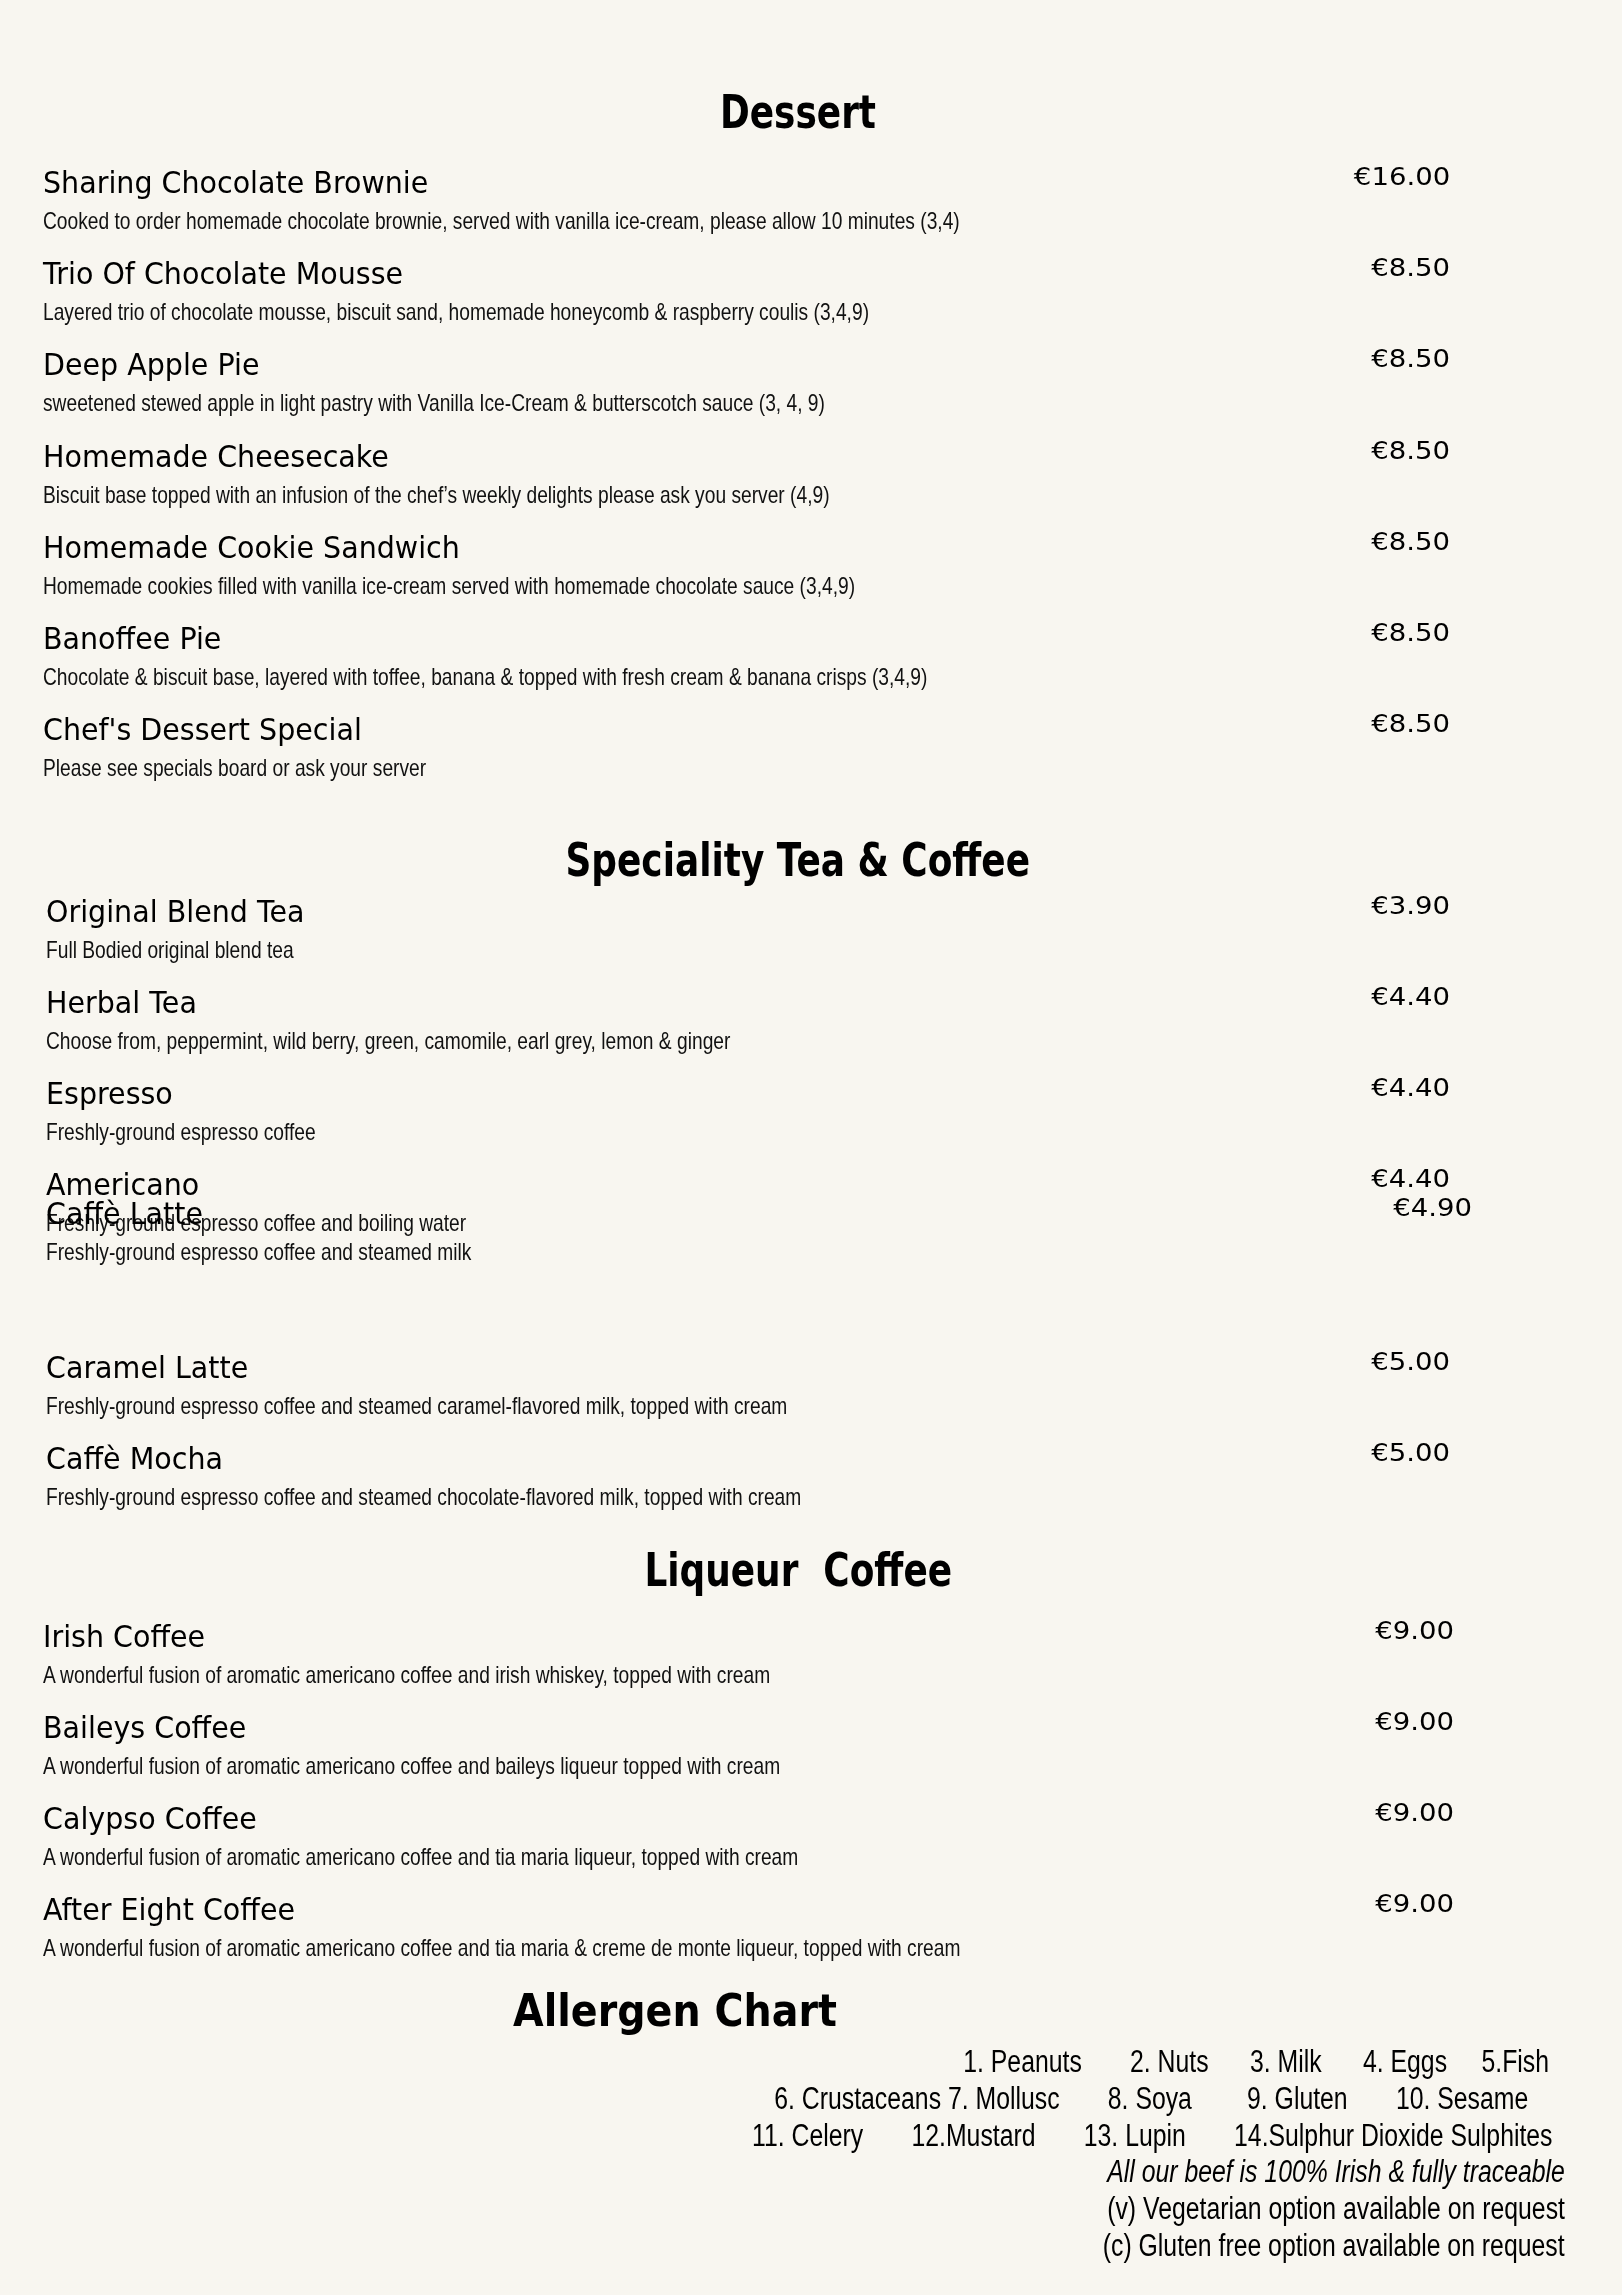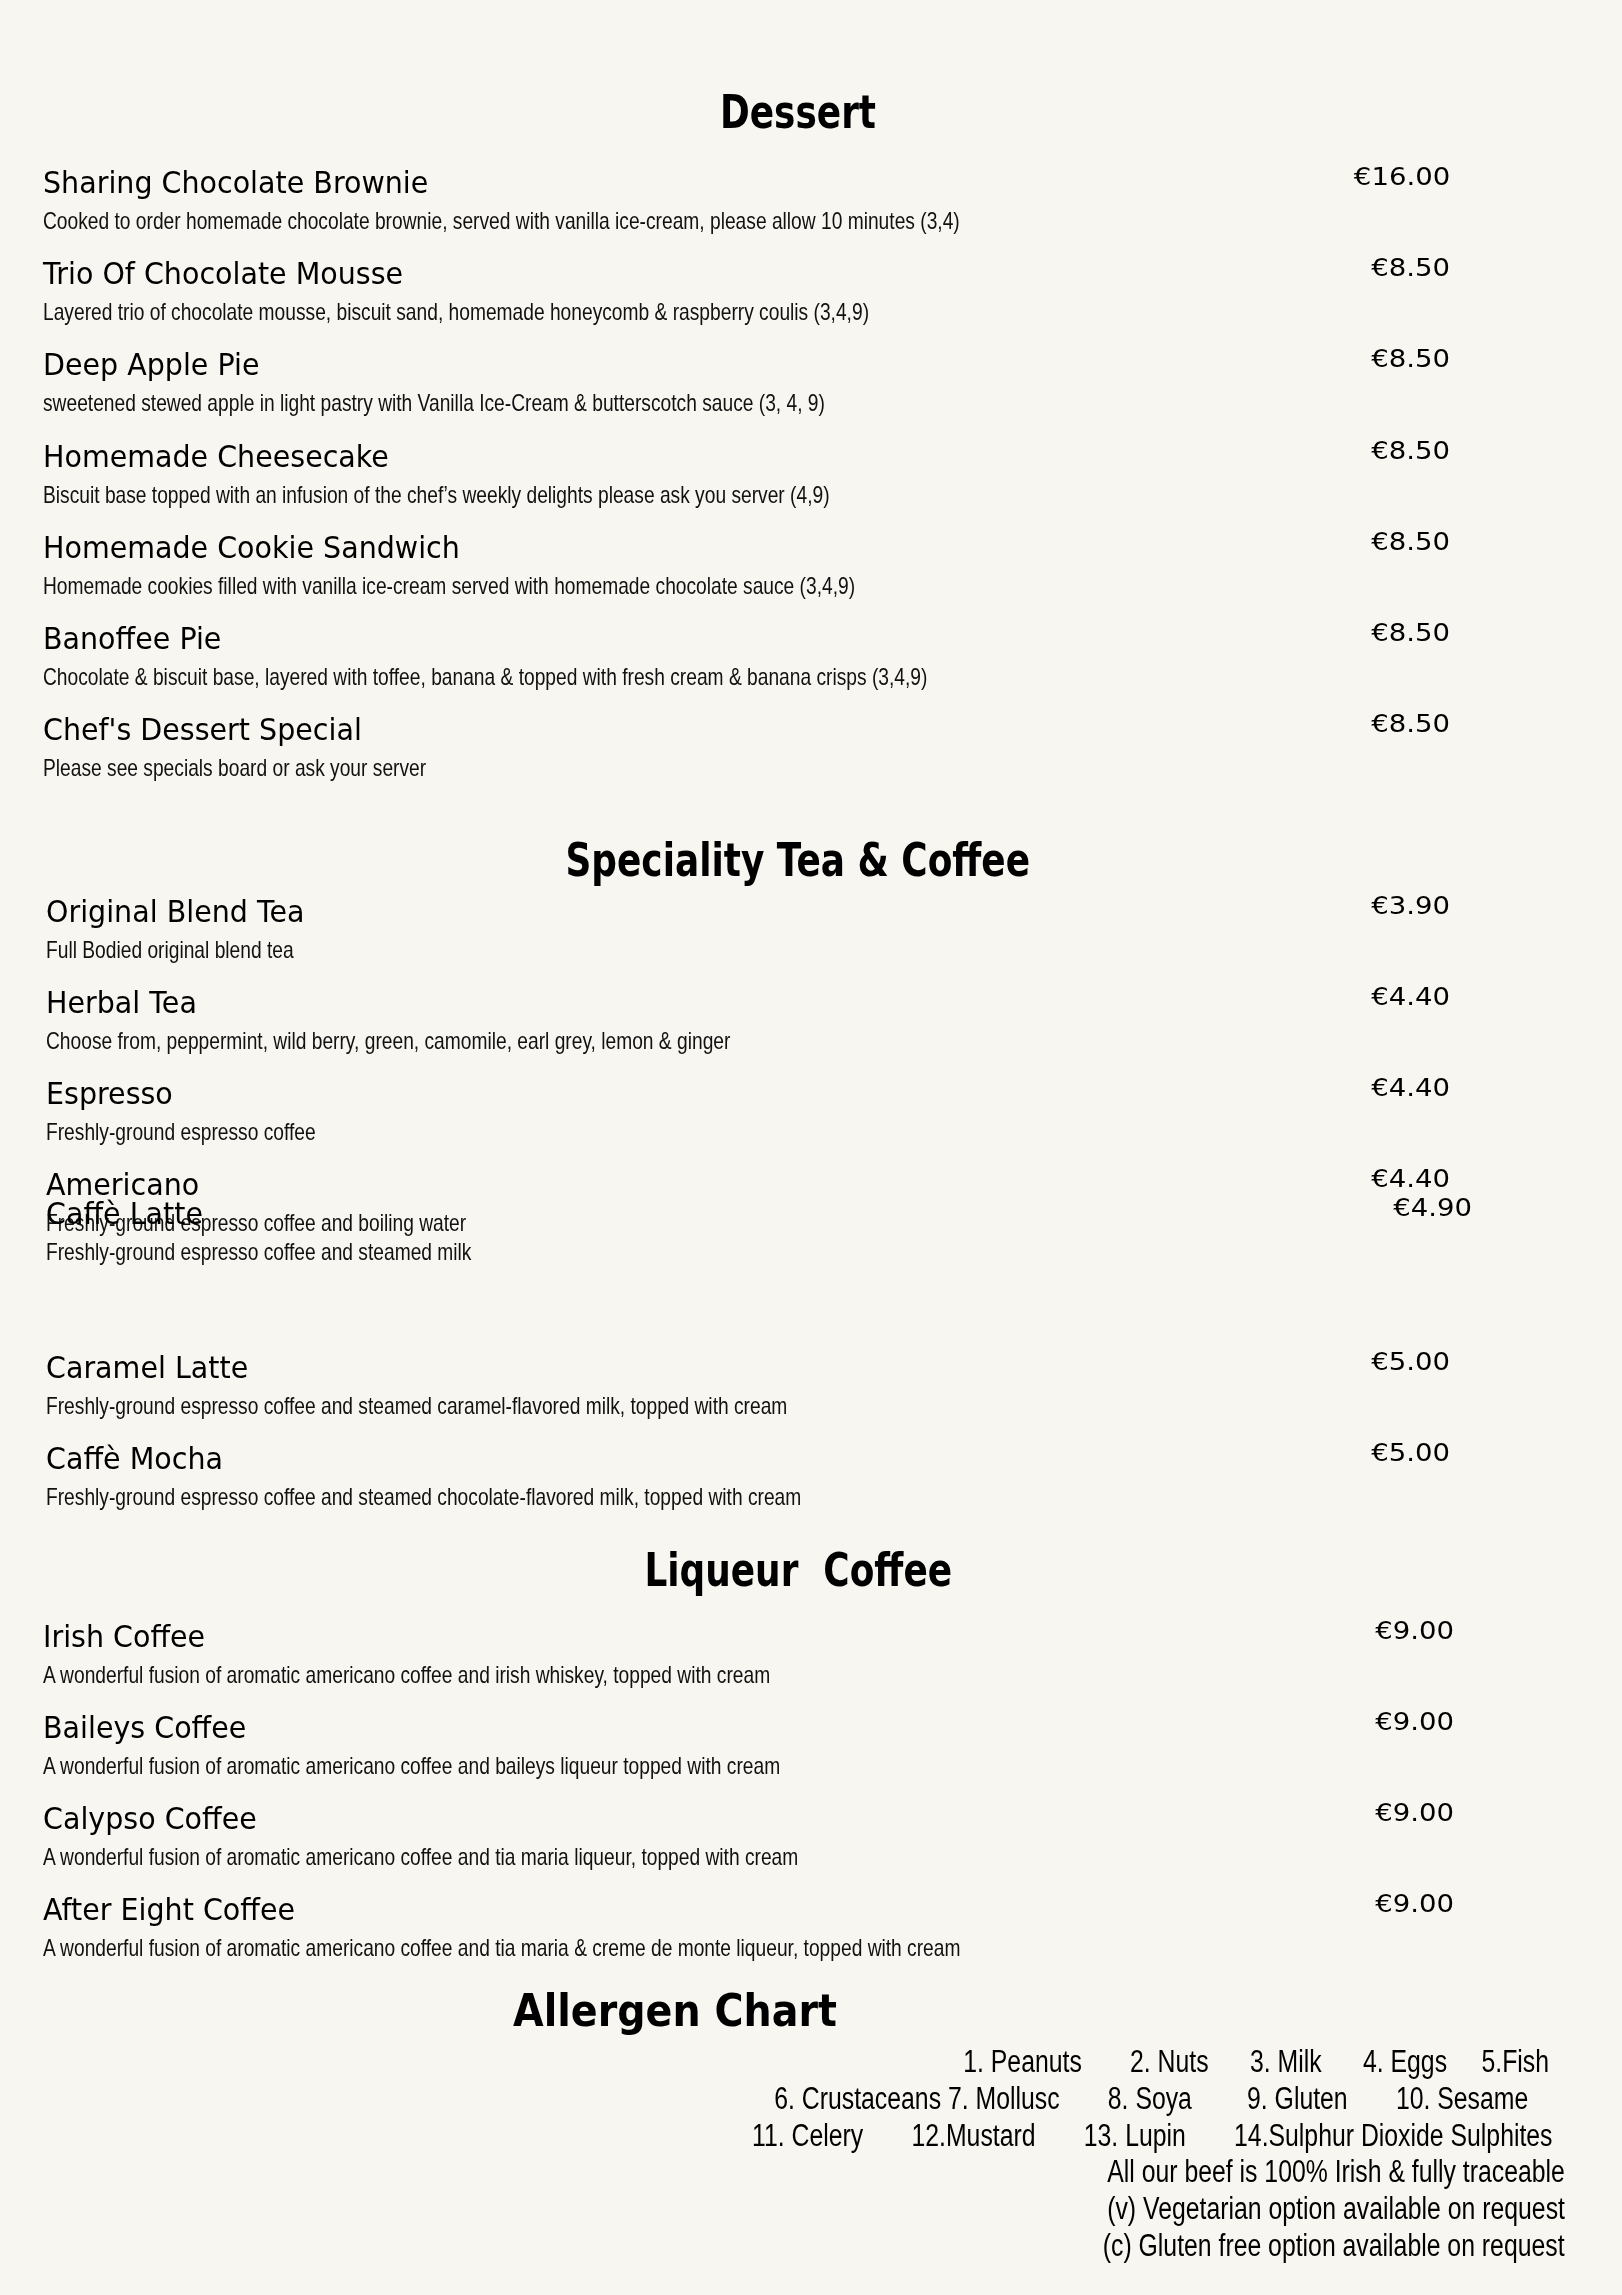--- a/index.html
+++ b/index.html
@@ -160,16 +160,16 @@
 <div class="item" style="top:1894px;">
   <div class="item-name">After Eight Coffee</div>
   <div class="item-desc">A wonderful fusion of aromatic americano coffee and tia maria &amp; creme de monte liqueur, topped with cream</div>
   <div class="item-price" style="right:42px;">€9.00</div>
 </div>
 
 <div class="allergen-title" style="top:1988px;"><span>Allergen Chart</span></div>
 <div class="allergen-line" style="top:2046px;"><span>1. Peanuts       2. Nuts      3. Milk      4. Eggs     5.Fish</span></div>
 <div class="allergen-line" style="top:2083px;"><span>6. Crustaceans 7. Mollusc       8. Soya        9. Gluten       10. Sesame</span></div>
 <div class="allergen-line" style="top:2120px;padding-left:31px;"><span>11. Celery       12.Mustard       13. Lupin       14.Sulphur Dioxide Sulphites</span></div>
-<div class="allergen-line" style="top:2156px;"><span>All our beef is 100% Irish &amp; fully traceable</span></div>
+<div class="allergen-line" style="top:2156px;font-style:italic;"><span>All our beef is 100% Irish &amp; fully traceable</span></div>
 <div class="allergen-line" style="top:2193px;"><span>(v) Vegetarian option available on request</span></div>
 <div class="allergen-line" style="top:2230px;"><span>(c) Gluten free option available on request</span></div>
 
 
 </body></html>

